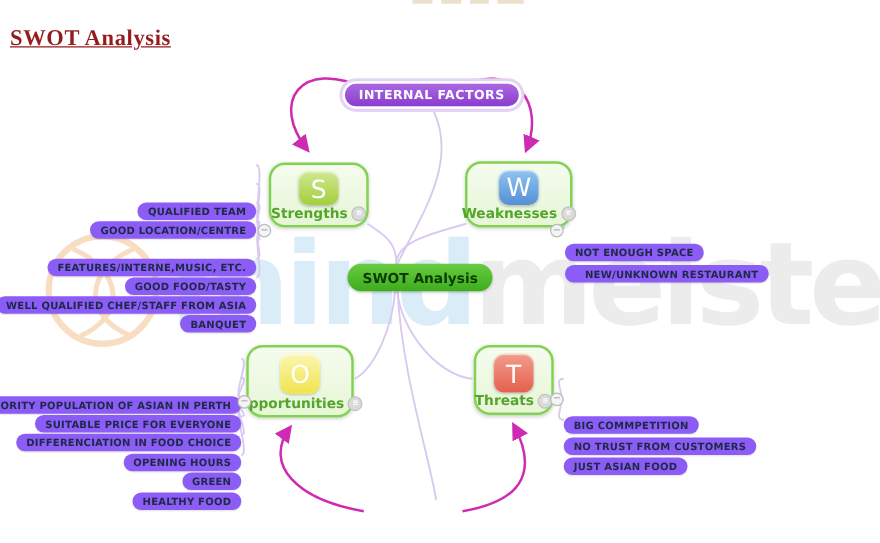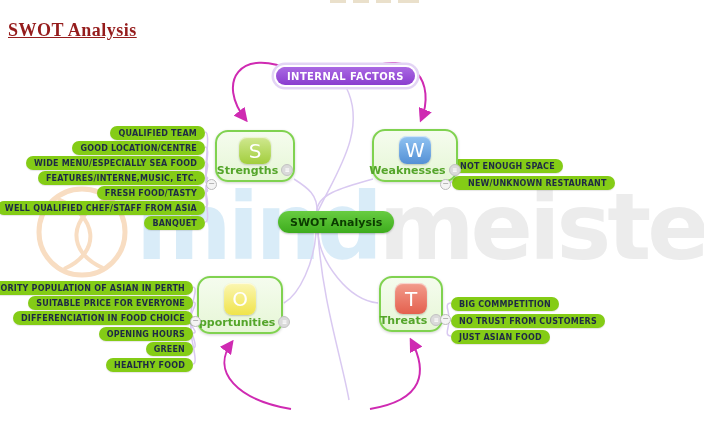--- a/index.html
+++ b/index.html
@@ -42,34 +42,34 @@
   #node-s{left:215px;top:130px;width:80px;height:52px;}
   #node-w{left:372px;top:129px;width:86px;height:53px;}
   #node-o{left:197px;top:276px;width:86px;height:58px;}
   #node-t{left:379px;top:276px;width:64px;height:56px;}
   .node-letter{width:32px;height:32px;border-radius:8px;display:flex;align-items:center;justify-content:center;
     color:#fff;font-size:20px;box-shadow:inset 0 1px 1px rgba(255,255,255,.65),0 1px 2px rgba(0,0,0,.2);}
   .letter-s{background:linear-gradient(#d0e890,#a2ce3d);}
   .letter-w{background:linear-gradient(#90c3f2,#5490d5);}
   .letter-o{background:linear-gradient(#fbf6b2,#f0e44c);}
   .letter-t{background:linear-gradient(#f29c8c,#e4604e);}
-  .node-label{display:flex;align-items:flex-start;gap:3px;color:#54a52a;font-weight:bold;font-size:11px;white-space:nowrap;}
+  .node-label{display:flex;align-items:flex-end;gap:3px;color:#54a52a;font-weight:bold;font-size:11px;white-space:nowrap;}
   .note-icon{display:inline-flex;align-items:center;justify-content:center;width:10px;height:10px;
     border-radius:50%;background:#dadada;border:1px solid #c2c2c2;color:#fff;font-size:6px;line-height:1;}
 
   
   .collapse{position:absolute;width:9px;height:9px;border-radius:50%;background:#f4f4f4;border:1px solid #bbb;
     color:#9a9a9a;font-size:8px;line-height:8px;text-align:center;z-index:3;}
   #collapse-s{left:206px;top:179px;} #collapse-w{left:440px;top:179px;}
   #collapse-o{left:190px;top:316px;} #collapse-t{left:440px;top:314px;}
 
   
-  .item{position:absolute;background:#84cc16;border-radius:8px;padding:3px 8px 2px;
+  .item{position:absolute;background:#8b5cf6;border-radius:8px;padding:3px 8px 2px;
     font-size:8px;font-weight:bold;color:#1e2a45;letter-spacing:.2px;white-space:nowrap;
-    z-index:2;box-shadow:0 1px 1px rgba(0,0,0,.1);}
+    z-index:2;box-shadow:0 1px 1px rgba(0,0,0,.1);margin-top:36px;}
   
   .s-i0{right:499px;top:126px;} .s-i1{right:499px;top:141px;} .s-i2{right:499px;top:156px;}
   .s-i3{right:499px;top:171px;} .s-i4{right:499px;top:186px;} .s-i5{right:499px;top:201px;}
   .s-i6{right:499px;top:216px;}
   
   .w-i0{left:452px;top:159px;} .w-i1{left:452px;top:176px;padding-left:16px;}
   
   .o-i0{right:511px;top:281px;} .o-i1{right:511px;top:296px;} .o-i2{right:511px;top:311px;}
   .o-i3{right:511px;top:327px;} .o-i4{right:511px;top:342px;} .o-i5{right:511px;top:358px;}
   
@@ -174,23 +174,22 @@
       </div>
   </div>
 
   <div class="collapse" id="collapse-s">−</div>
   <div class="collapse" id="collapse-w">−</div>
   <div class="collapse" id="collapse-o">−</div>
   <div class="collapse" id="collapse-t">−</div>
 
   <div class="item s-i0">QUALIFIED TEAM</div>
   <div class="item s-i1">GOOD LOCATION/CENTRE</div>
-  <div class="item s-i2">WIDE MENU/ESPECIALLY SEA FOOD</div>
   <div class="item s-i3">FEATURES/INTERNE,MUSIC, ETC.</div>
-  <div class="item s-i4">FRESH FOOD/TASTY</div>
+  <div class="item s-i4">GOOD FOOD/TASTY</div>
   <div class="item s-i5">WELL QUALIFIED CHEF/STAFF FROM ASIA</div>
   <div class="item s-i6">BANQUET</div>
 
   <div class="item w-i0">NOT ENOUGH SPACE</div>
   <div class="item w-i1">NEW/UNKNOWN RESTAURANT</div>
 
   <div class="item o-i0">MAJORITY POPULATION OF ASIAN IN PERTH</div>
   <div class="item o-i1">SUITABLE PRICE FOR EVERYONE</div>
   <div class="item o-i2">DIFFERENCIATION IN FOOD CHOICE</div>
   <div class="item o-i3">OPENING HOURS</div>

